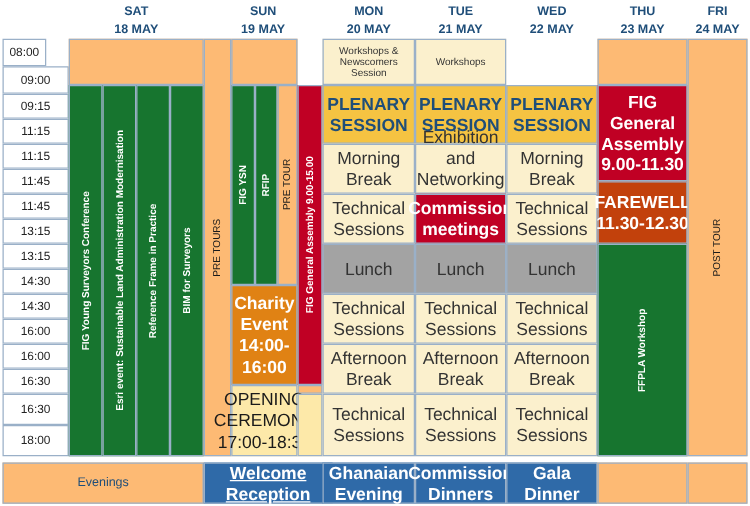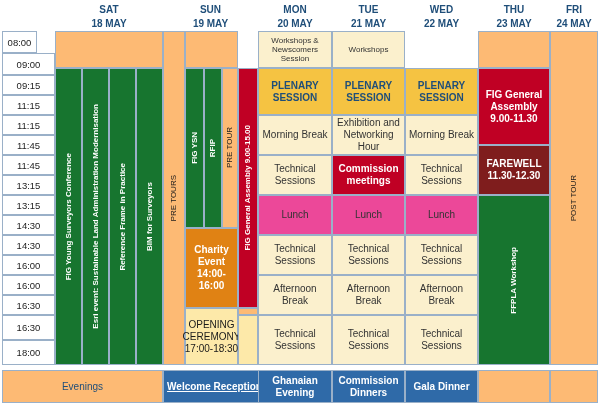--- a/index.html
+++ b/index.html
@@ -28,28 +28,28 @@
   
   .vert{
     writing-mode:vertical-rl;
     transform:rotate(180deg);
     white-space:nowrap;
   }
   .green{background:#17752f;color:#ffffff;font-weight:bold;}
   .yellow{background:#f5c342;color:#1f4e79;font-weight:bold;}
   .lightyellow{background:#fde9a9;}
   .tan{background:#fbf0cd;color:#333;}
-  .lightgreen{background:#ec4899;color:#333;}
+  .lightgreen{background:#a3a3a3;color:#333;}
   .red{background:#c00024;color:#ffffff;font-weight:bold;}
-  .darkblue{background:#7f1d1d;color:#ffffff;font-weight:bold;}
+  .darkblue{background:#c2410c;color:#ffffff;font-weight:bold;}
   .orange{background:#e08214;color:#ffffff;font-weight:bold;}
   .bluebar{background:#2f6aa8;color:#ffffff;font-weight:bold;}
   .white{background:#fdba74;}
   .smalltxt{font-size:8px;line-height:1.15;}
-  .tinytxt{font-size:10px;line-height:1.2;}
+  .tinytxt{font-size:14px;line-height:1.2;}
   .evenlabel{font-size:10px;color:#1f4e79;}
   .linebrk{display:block;}
 </style>
 </head>
 <body>
 
 <div id="grid">
 
   <div class="cell ctr hdr" style="left:55px;top:2px;width:108px;height:14px;">
     <span>SAT</span>

